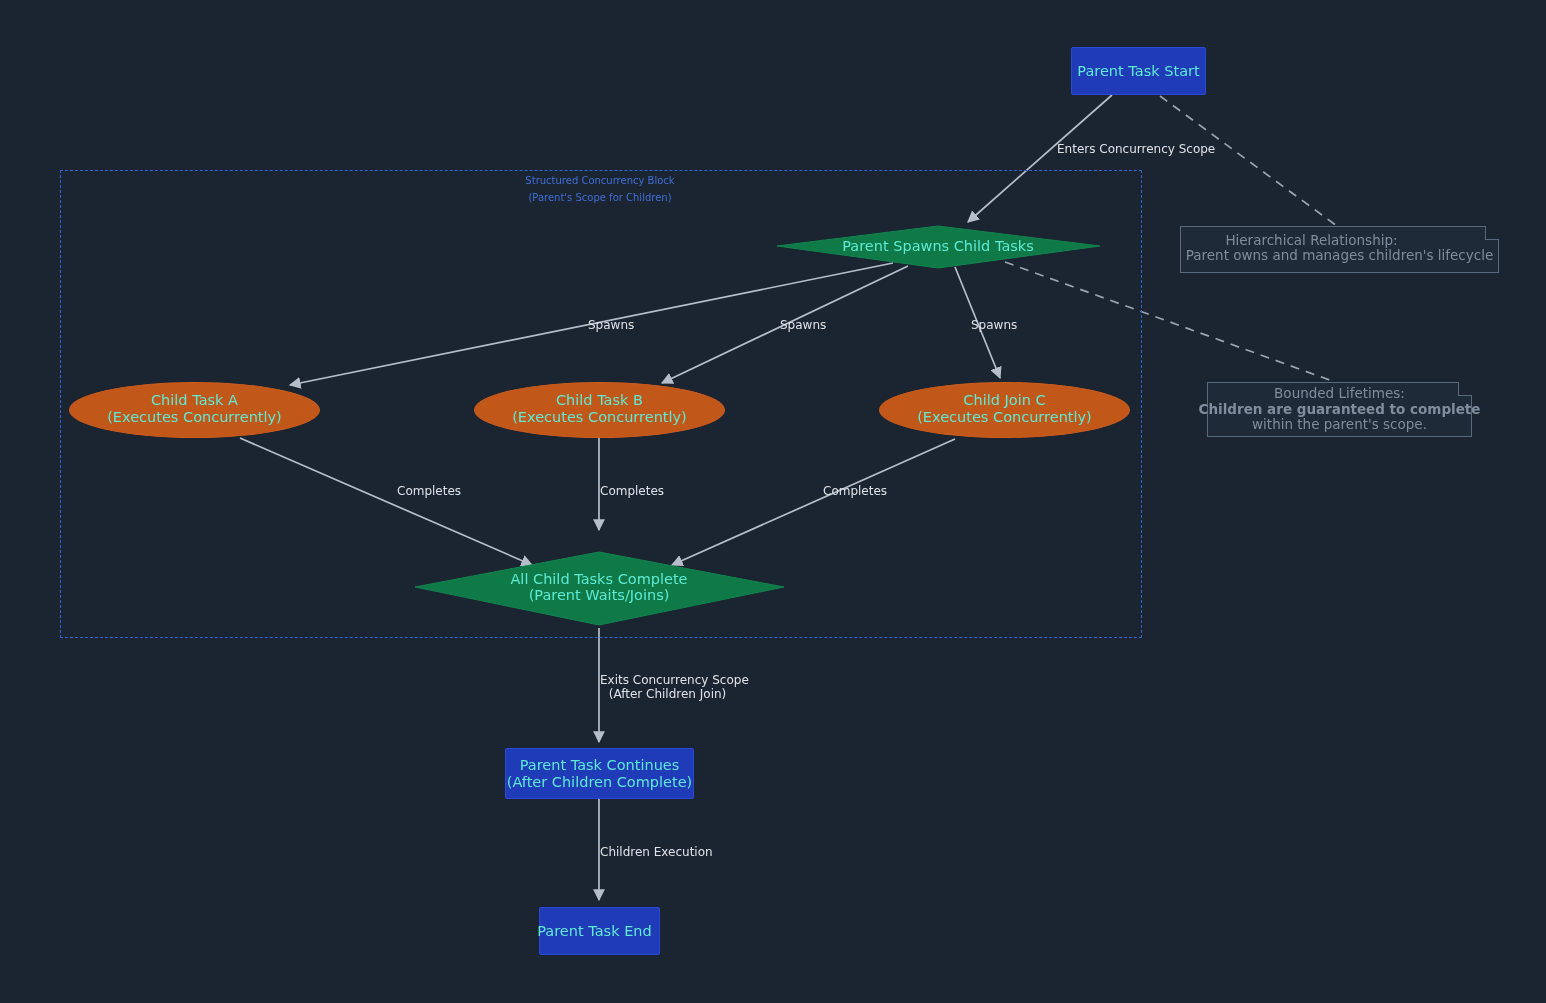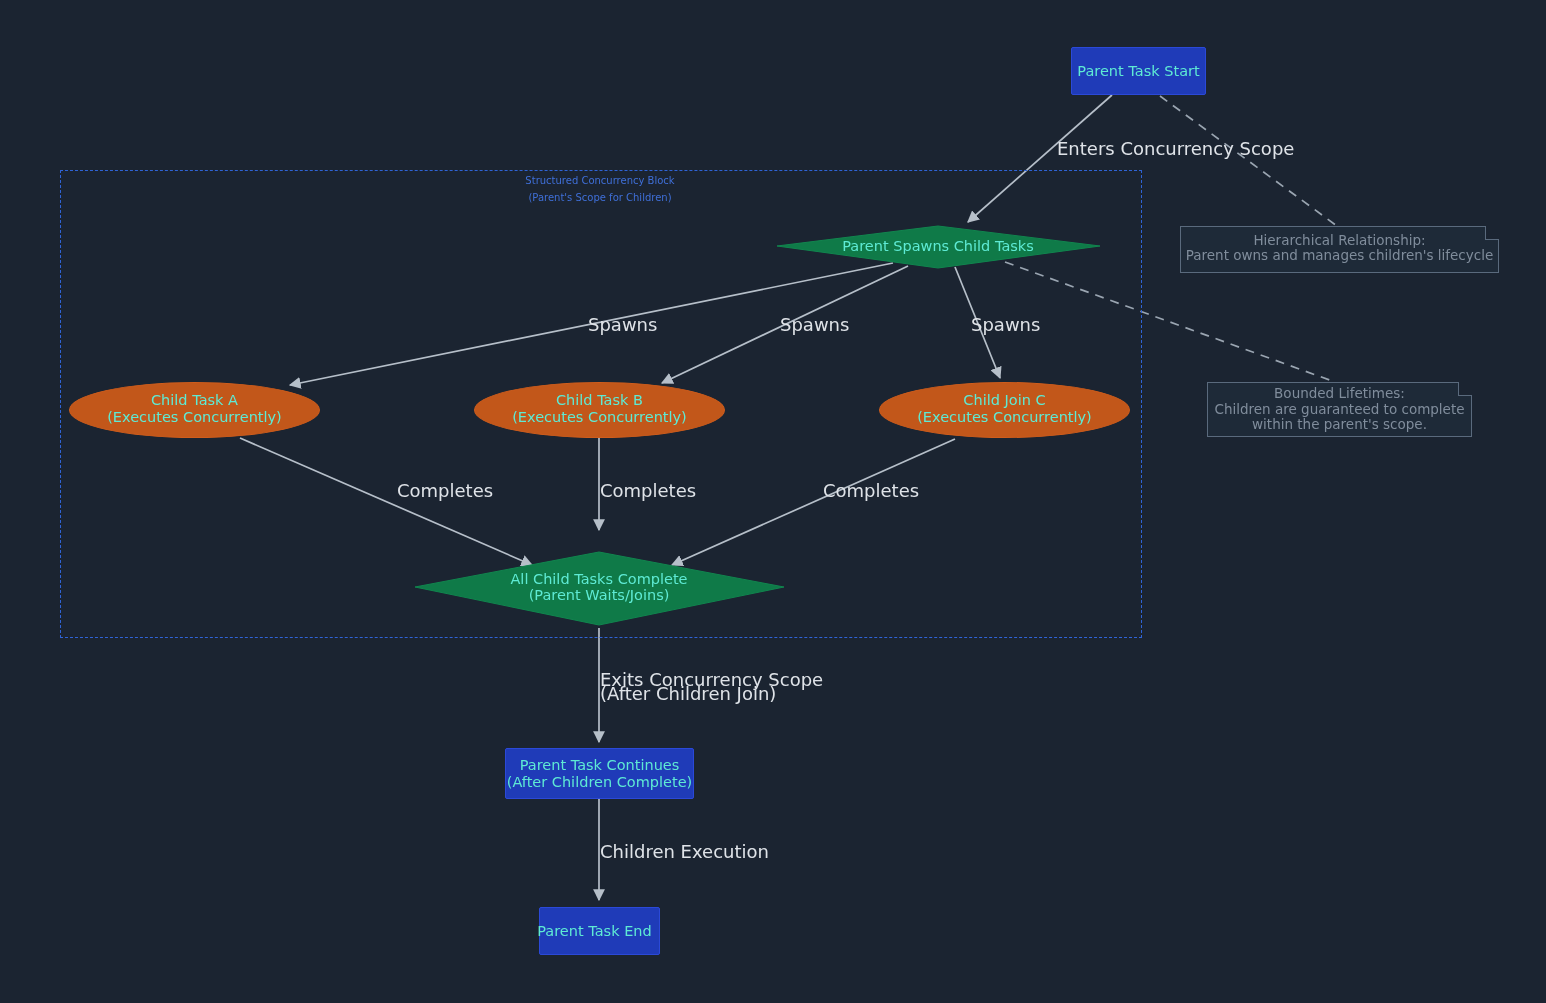--- a/index.html
+++ b/index.html
@@ -73,21 +73,21 @@
     text-align: center;
     white-space: pre;
     display: flex;
     align-items: center;
     justify-content: center;
     pointer-events: none;
   }
   .edge-label {
     position: absolute;
     color: #dfe3e8;
-    font-size: 18px;
+    font-size: 12px;
     line-height: 14.5px;
     white-space: pre;
     pointer-events: none;
   }
   .subgraph-title {
     position: absolute;
     color: #3f6fd8;
     font-size: 10px;
     line-height: 17px;
     text-align: center;
@@ -168,28 +168,28 @@
   <div class="box" style="left:505px; top:748px; width:189px; height:51px;"></div>
   <div class="node-label" style="left:505px; top:756px; width:189px; height:18px;">Parent Task Continues</div>
   <div class="node-label" style="left:505px; top:773px; width:189px; height:18px;">(After Children Complete)</div>
 
   <div class="box" style="left:539px; top:907px; width:121px; height:48px;"></div>
   <div class="node-label" style="left:507px; top:907px; width:121px; height:48px;margin-left:27px;">Parent Task End</div>
 
   <div class="note" style="left:1180px; top:226px; width:319px; height:47px;">
     <div class="note-fold"></div>
   </div>
-  <div class="note-label" style="left:1180px; top:232px; width:319px; height:17px;">Hierarchical Relationship:</div>
+  <div class="note-label" style="left:1152px; top:232px; width:319px; height:17px;">Hierarchical Relationship:</div>
   <div class="note-label" style="left:1180px; top:247px; width:319px; height:17px;">Parent owns and manages children's lifecycle</div>
 
   <div class="note" style="left:1207px; top:382px; width:265px; height:55px;">
     <div class="note-fold"></div>
   </div>
   <div class="note-label" style="left:1207px; top:385px; width:265px; height:17px;">Bounded Lifetimes:</div>
-  <div class="note-label" style="left:1207px; top:401px; width:265px; height:17px;">Children are guaranteed to complete</div>
+  <div class="note-label" style="left:1207px; top:401px; width:265px; height:17px;font-weight:bold;">Children are guaranteed to complete</div>
   <div class="note-label" style="left:1207px; top:416px; width:265px; height:17px;">within the parent's scope.</div>
 
   <div class="edge-label" style="left:1057px; top:142px;">Enters Concurrency Scope</div>
 
   <div class="edge-label" style="left:588px; top:318px;">Spawns</div>
   <div class="edge-label" style="left:780px; top:318px;">Spawns</div>
   <div class="edge-label" style="left:971px; top:318px;">Spawns</div>
 
   <div class="edge-label" style="left:397px; top:484px;">Completes</div>
   <div class="edge-label" style="left:600px; top:484px;">Completes</div>

